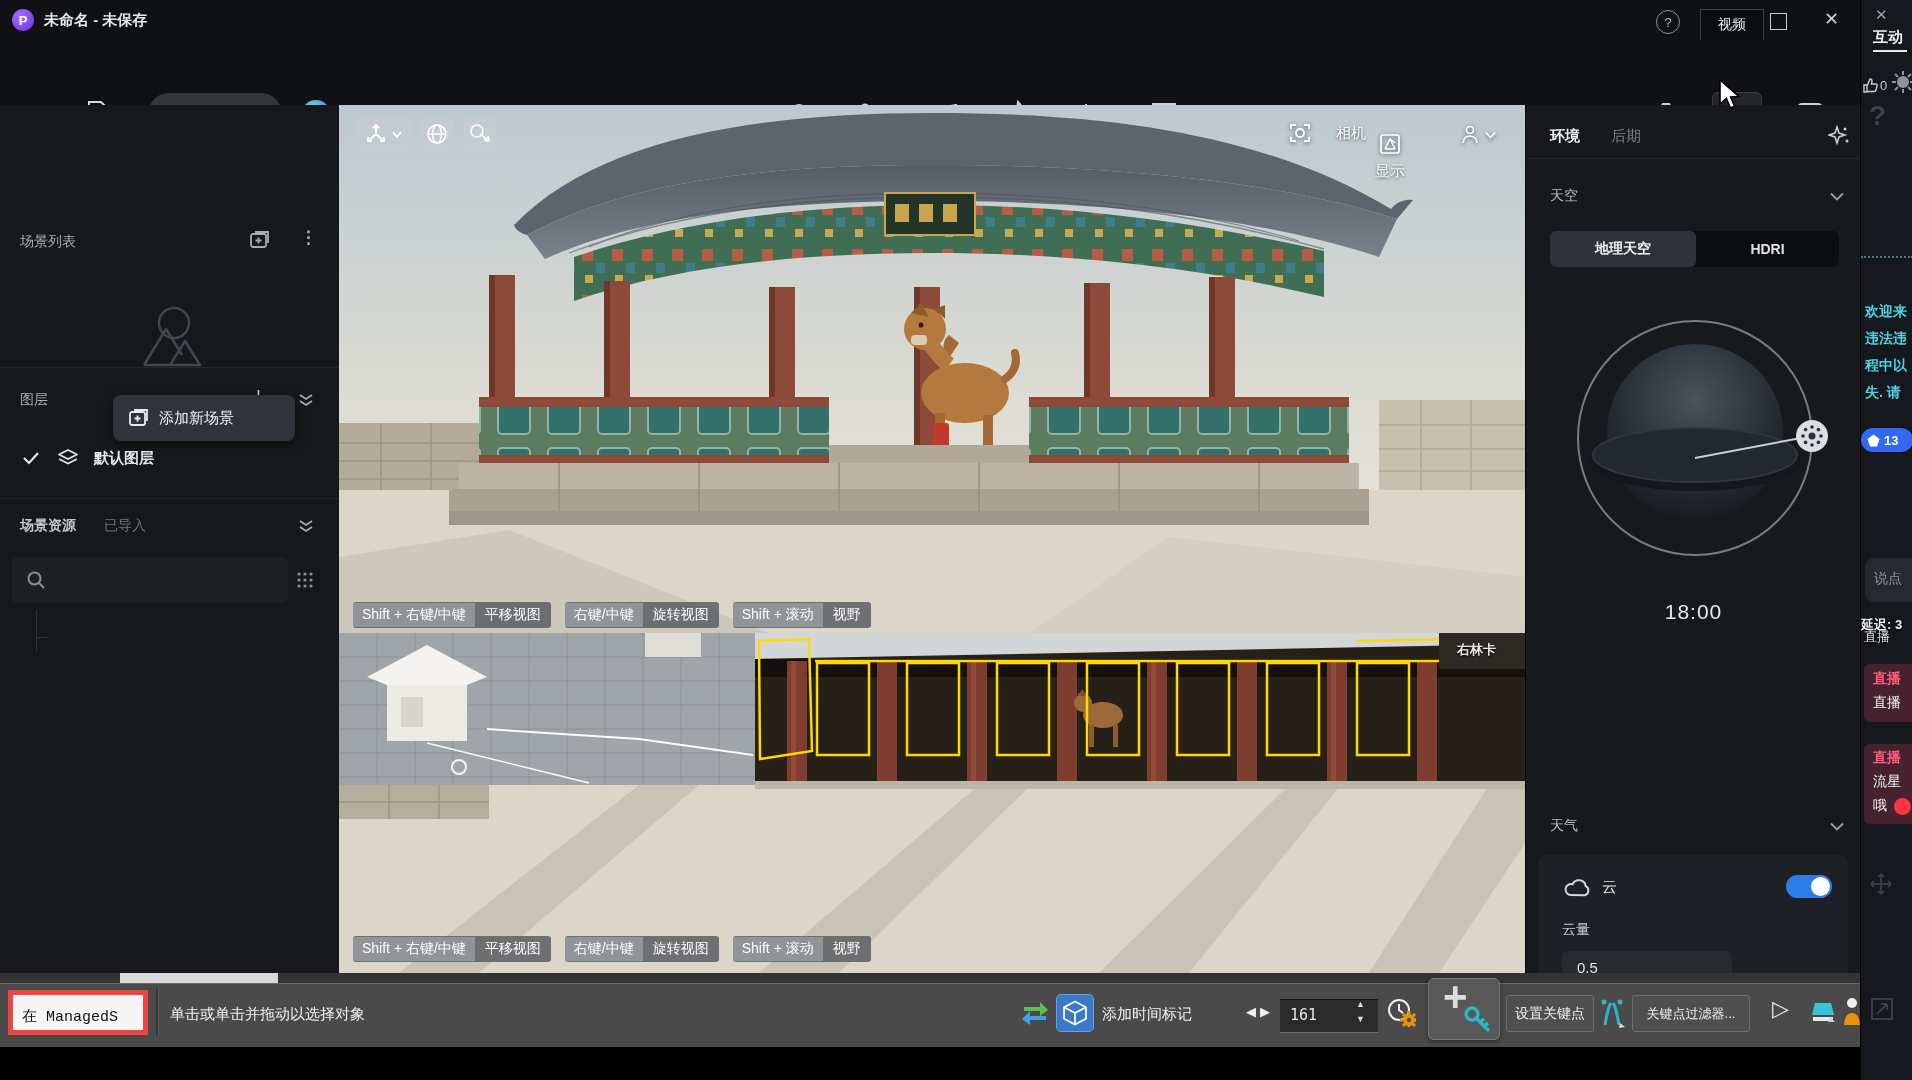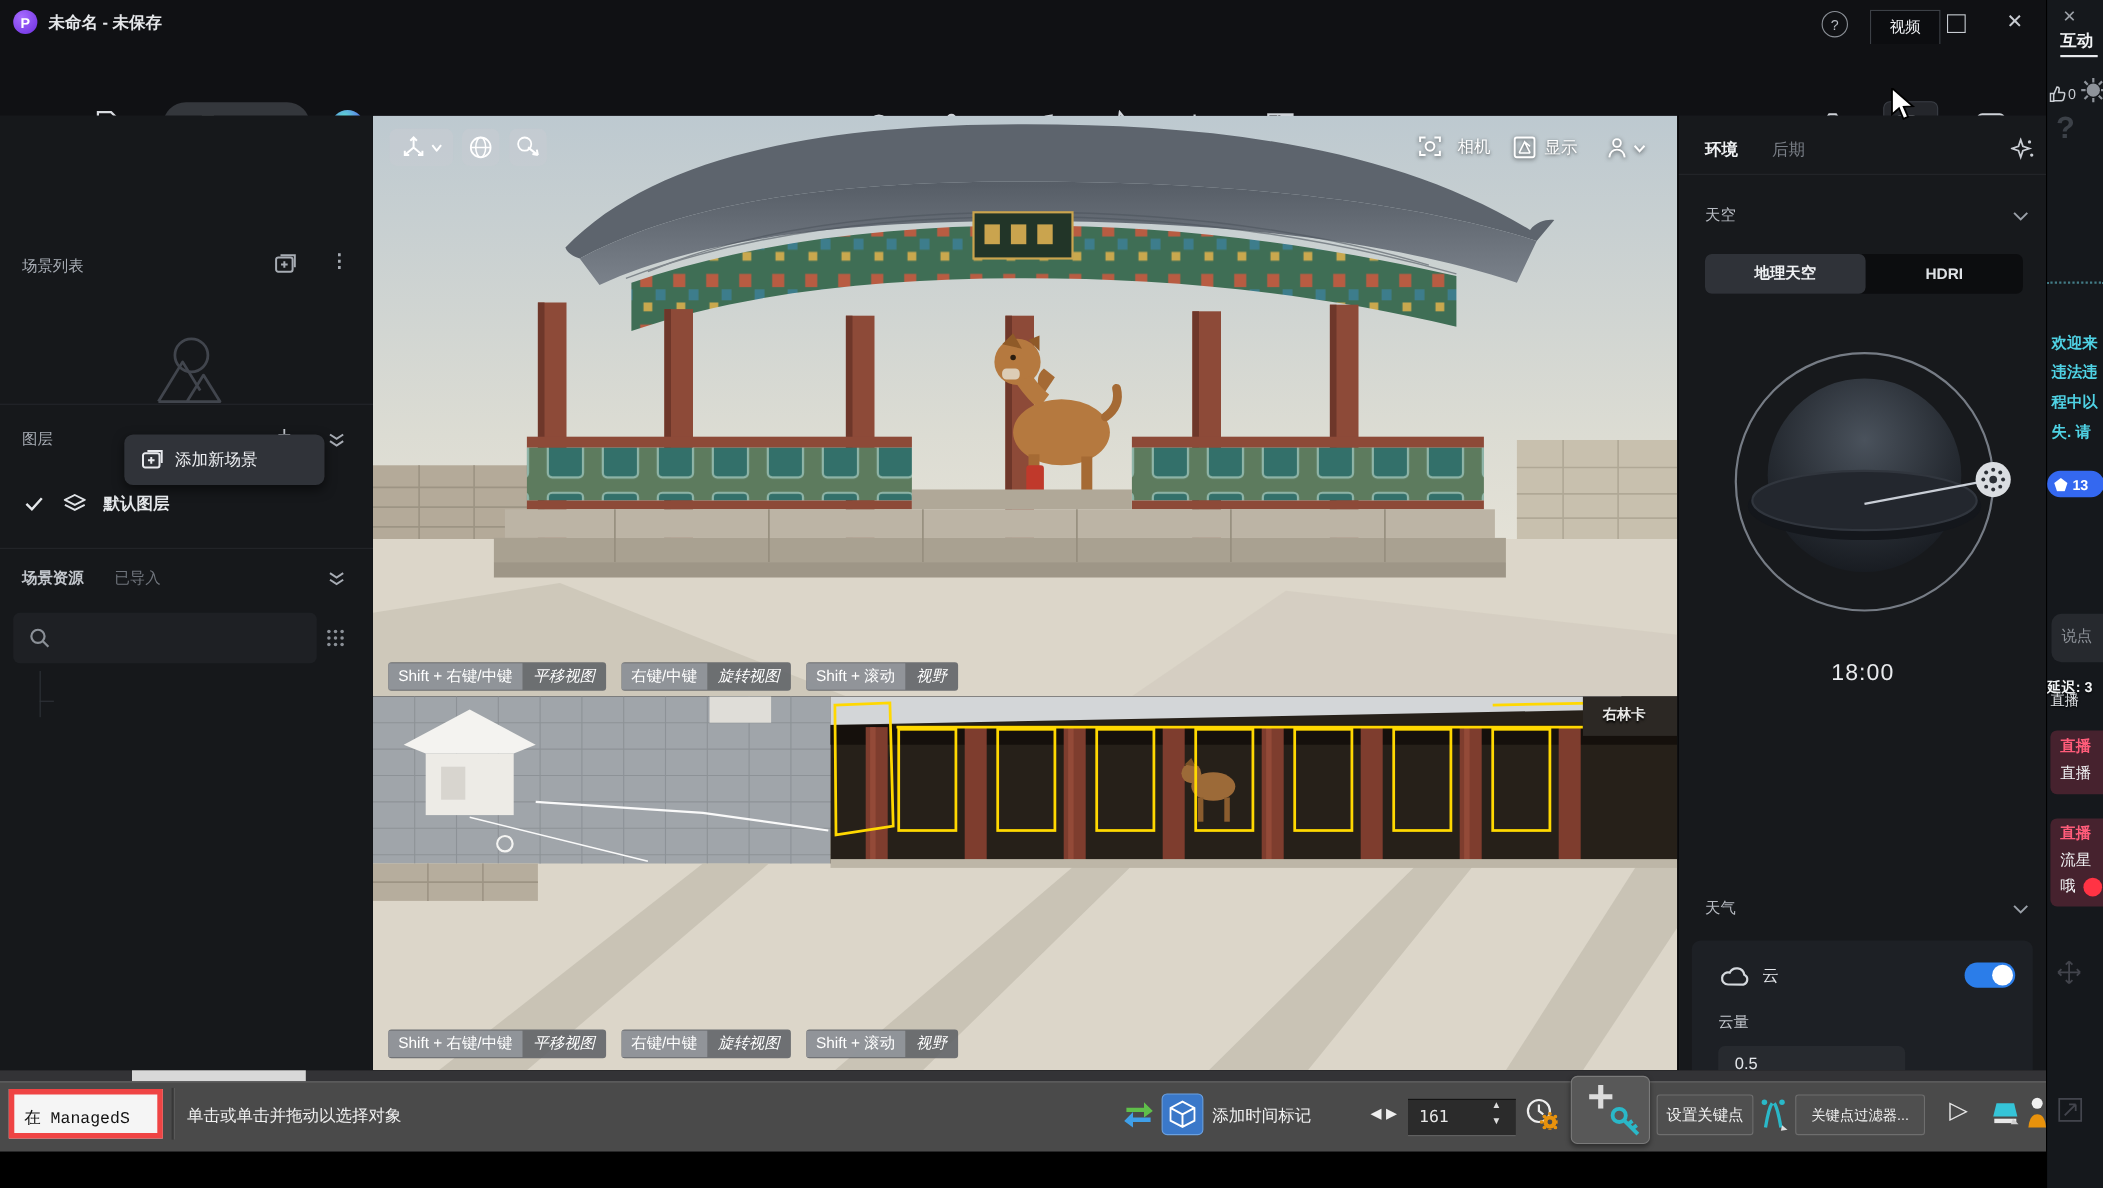--- a/index.html
+++ b/index.html
@@ -5,21 +5,21 @@
   html,body{margin:0;padding:0;background:#000;}
   #app{position:relative;width:1912px;height:1080px;overflow:hidden;background:#101114;
        font-family:"Liberation Sans",sans-serif;color:#e8eaed;}
   .abs{position:absolute;}
   .row{display:flex;align-items:center;}
   .hdr{font-size:14px;color:#a7acb4;}
   svg{display:block;}
   .chip{display:inline-flex;align-items:center;background:rgba(95,98,103,.88);border-radius:3px;
         overflow:hidden;font-size:14px;color:#fff;height:26px;}
   .chip .keys{background:rgba(148,151,156,.92);padding:3px 9px;}
-  .chip .act{padding:3px 10px;font-style:italic;}
+  .chip .act{padding:3px 10px;}
   .hintrow{display:flex;gap:14px;}
   .vlabel{text-shadow:0 1px 3px rgba(0,0,0,.65);font-size:15px;color:#fff;}
   .toolbtn{background:rgba(198,204,210,.62);border-radius:7px;display:flex;align-items:center;justify-content:center;}
   .sechdr{font-size:14px;color:#b6bac1;}
   .stripred{color:#ff5c7a;font-weight:bold;}
   .sbtn{background:#4f4f4f;border:1px solid #6e6e6e;border-radius:3px;color:#f0f0f0;
         display:flex;align-items:center;justify-content:center;}
 </style>
 </head>
 <body>
@@ -307,28 +307,28 @@
         <line x1="2" y1="11" x2="20" y2="11" stroke="#fff" stroke-width="1.4"></line>
       </svg>
     </div>
     <div class="abs toolbtn" style="left:124px;top:12px;width:34px;height:34px;">
       <svg width="24" height="22" viewBox="0 0 24 22">
         <circle cx="9" cy="8" r="6" fill="none" stroke="#fff" stroke-width="1.6"></circle>
         <path d="M12,11 L21,18 M21,18 l-1,-5 M21,18 l-5,-1" fill="none" stroke="#fff" stroke-width="1.8"></path>
       </svg>
     </div>
 
-    <div class="abs row" style="left:950px;top:18px;gap:14px;text-align:right;">
+    <div class="abs row" style="left:950px;top:18px;gap:25px;text-align:right;">
       <svg width="22" height="20" viewBox="0 0 22 20" style="filter:drop-shadow(0 1px 2px rgba(0,0,0,.6));">
         <path d="M2,6 V2 h5 M15,2 h5 v4 M20,14 v4 h-5 M7,18 H2 v-4" fill="none" stroke="#fff" stroke-width="1.8"></path>
         <circle cx="11" cy="10" r="4" fill="none" stroke="#fff" stroke-width="1.8"></circle>
       </svg>
       <span class="vlabel">相机</span>
     </div>
-    <div class="abs row" style="left:1036px;top:18px;gap:7px;">
+    <div class="abs row" style="left:1036px;top:28px;gap:7px;flex-direction:column;">
       <svg width="22" height="22" viewBox="0 0 22 22" style="filter:drop-shadow(0 1px 2px rgba(0,0,0,.6));">
         <rect x="2" y="2" width="18" height="18" rx="2" fill="none" stroke="#fff" stroke-width="1.7"></rect>
         <path d="M6,16 L11,6 L16,16 M6,16 h10 M11,6 l5,4" fill="none" stroke="#fff" stroke-width="1.4"></path>
       </svg>
       <span class="vlabel">显示</span>
     </div>
     <div class="abs row" style="left:1122px;top:20px;gap:6px;">
       <svg width="18" height="20" viewBox="0 0 18 20" style="filter:drop-shadow(0 1px 2px rgba(0,0,0,.6));">
         <circle cx="9" cy="5" r="3.5" fill="none" stroke="#fff" stroke-width="1.7"></circle>
         <path d="M2,18 q1,-7 7,-7 q6,0 7,7" fill="none" stroke="#fff" stroke-width="1.7"></path>

